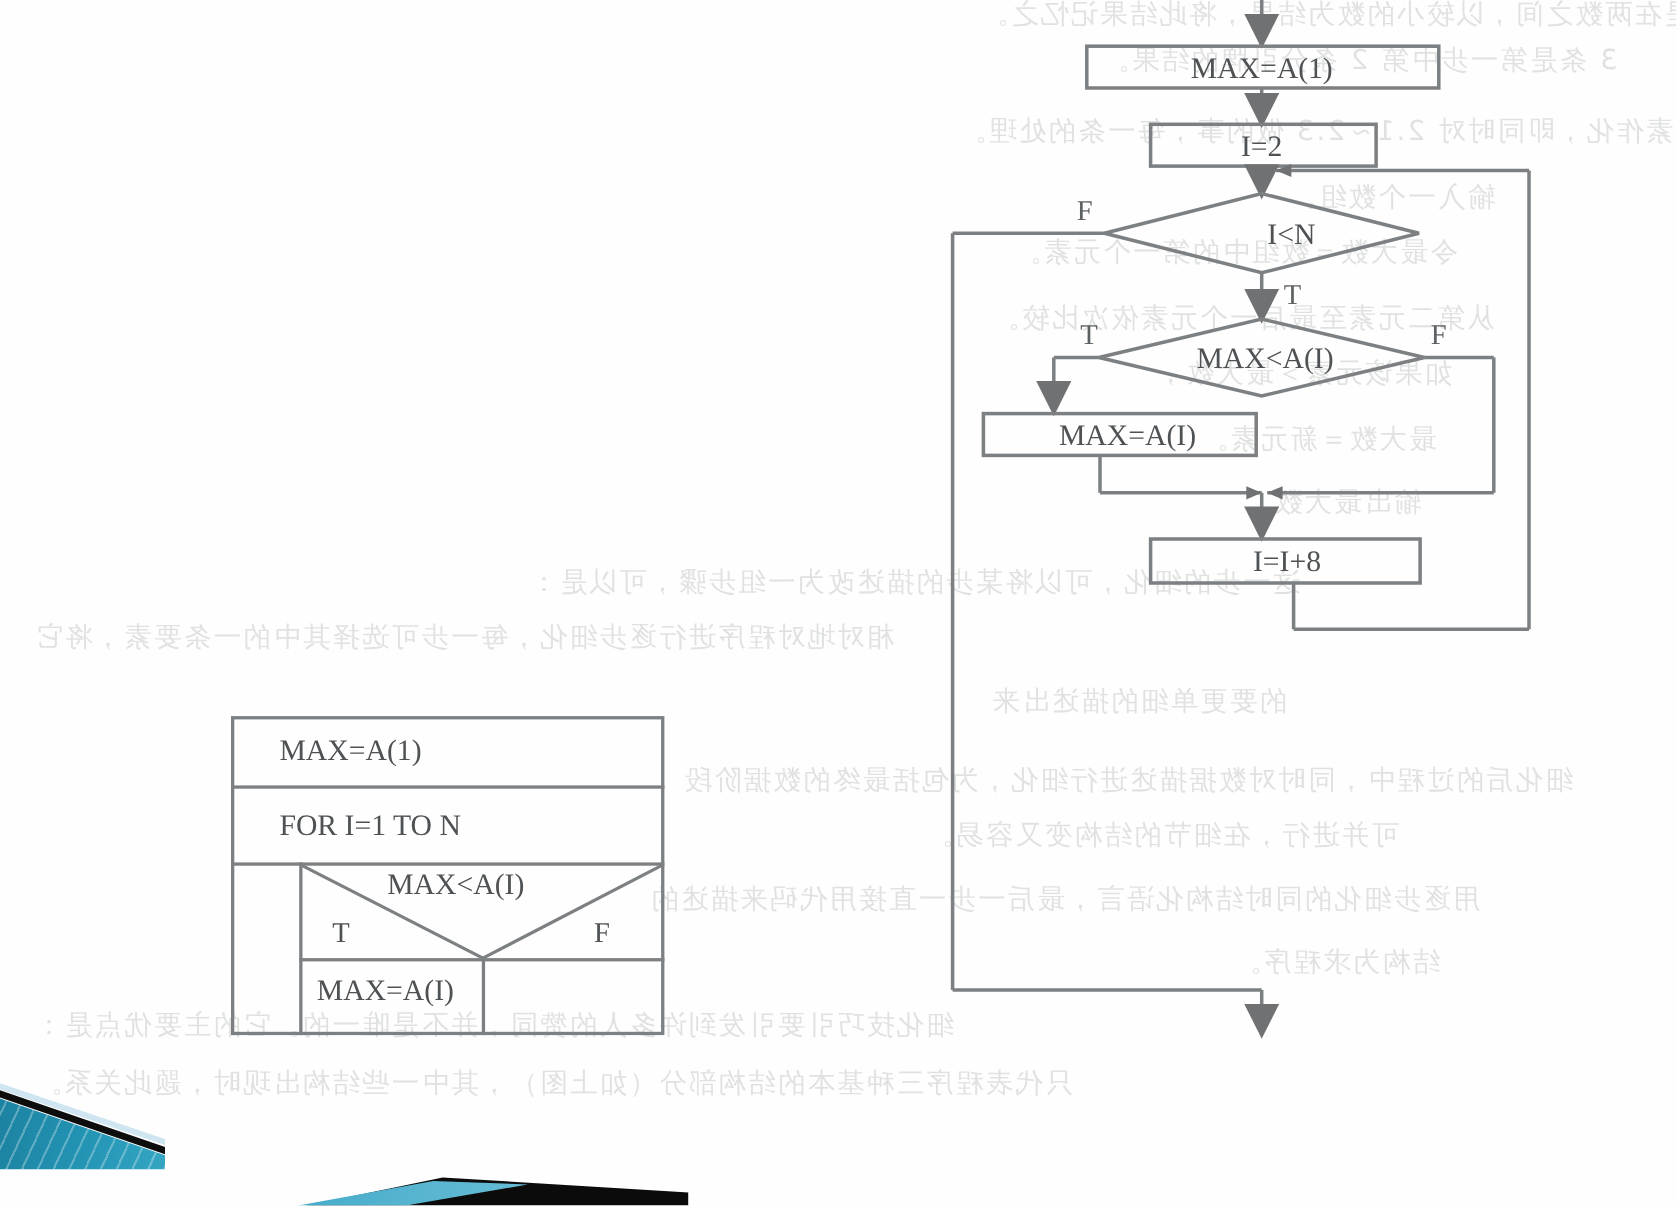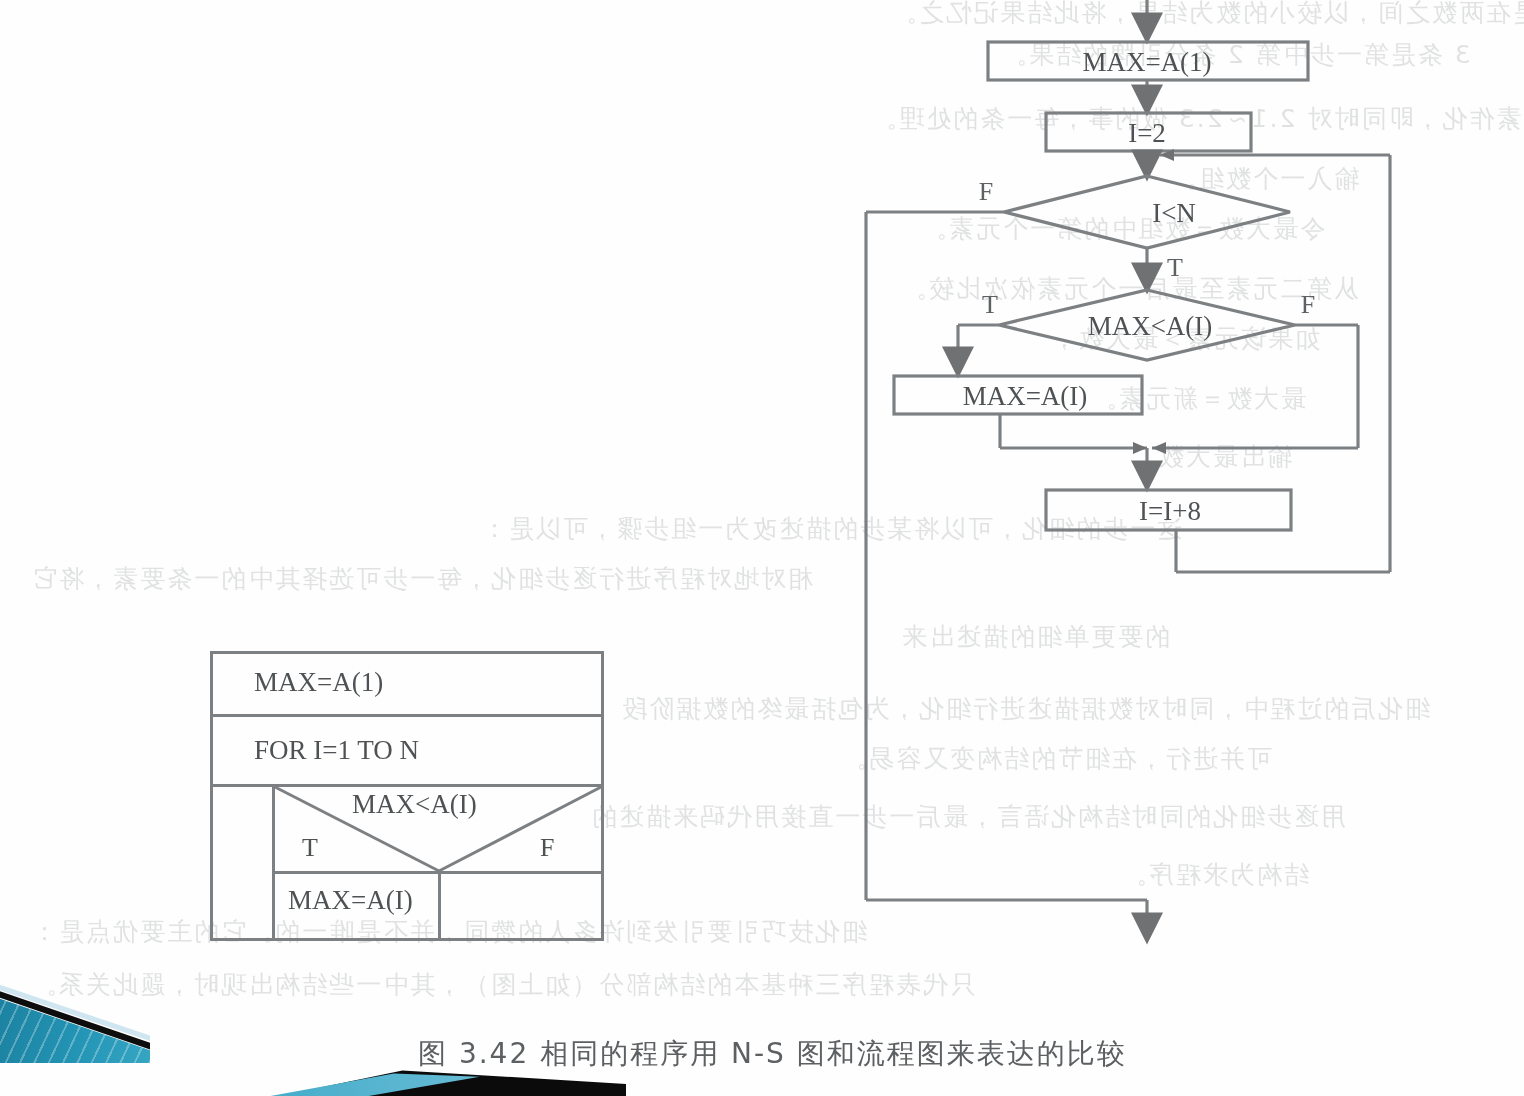--- a/index.html
+++ b/index.html
@@ -246,21 +246,20 @@
     <div class="fc-txt" style="left:195px;top:396px;">MAX=A(I)</div>
     <div class="fc-txt" style="left:340px;top:511px;">I=I+8</div>
 
     <div class="fc-flag" style="left:156px;top:192px;">F</div>
     <div class="fc-flag" style="left:345px;top:268px;">T</div>
     <div class="fc-flag" style="left:160px;top:305px;">T</div>
     <div class="fc-flag" style="left:478px;top:305px;">F</div>
   </div>
 
 
-  <div id="fig-cap">图 3.42  相同的程序用 N-S 图和流程图来表达的比较</div>
 
   <div id="deco-tri">
     <div class="sliver"></div>
     <div class="edge"></div>
     <div class="body"></div>
   </div>
 
   <div id="deco-bottom">
     <div class="blk"></div>
     <div class="blue"></div>

